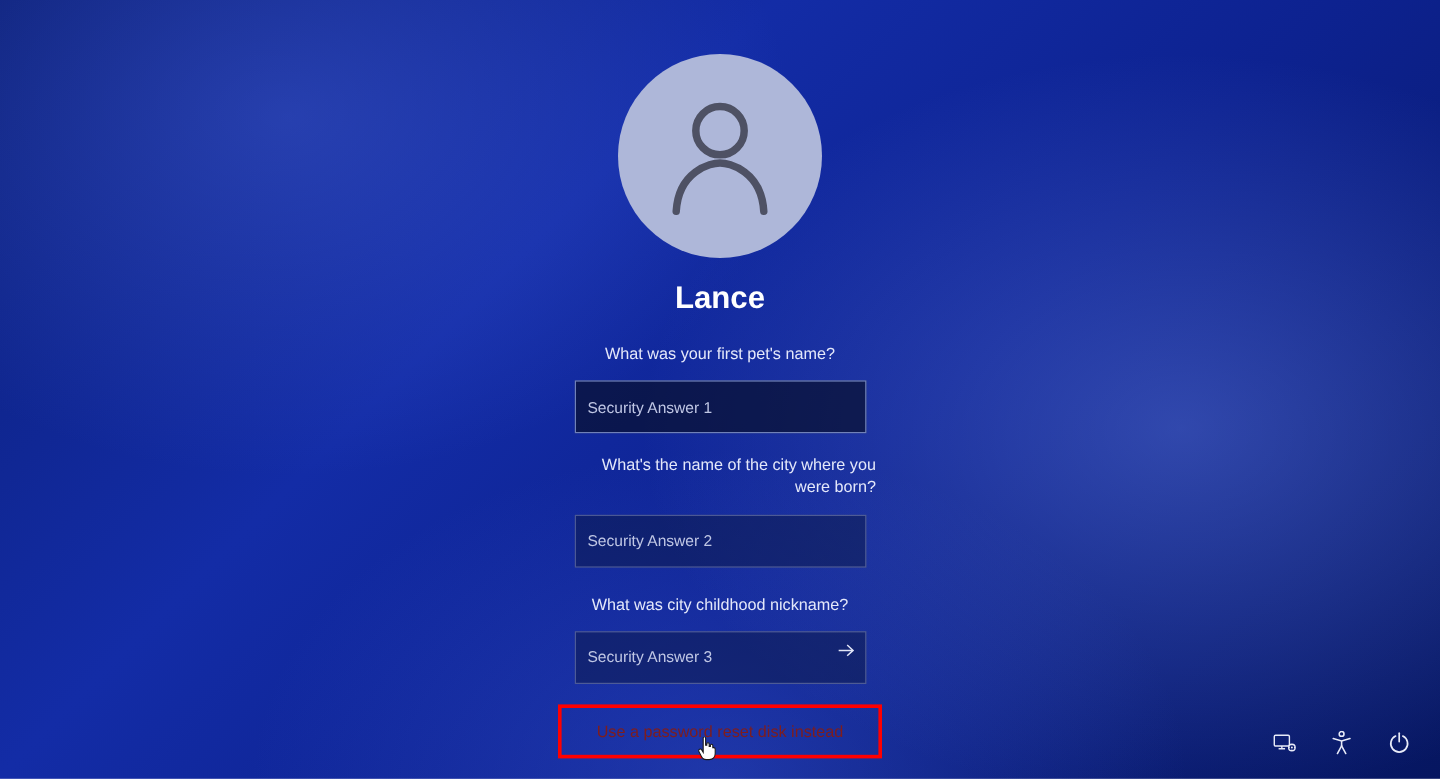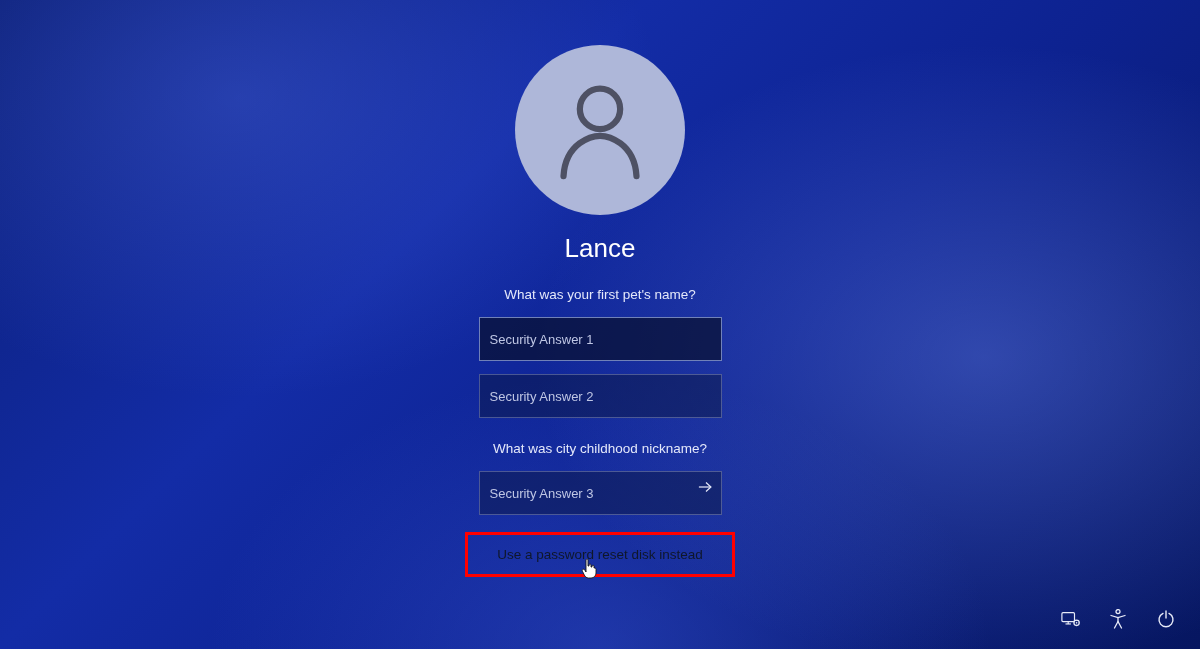--- a/index.html
+++ b/index.html
@@ -33,21 +33,21 @@
       border-radius: 50%;
       background: #aeb7d9;
       margin-top: 45px;
       display: flex;
       align-items: center;
       justify-content: center;
     }
     .avatar svg { display: block; }
     .username {
       font-size: 26px;
-      font-weight: 400;
+      font-weight: 700;
       margin-top: 18px;
       color: #fff;
     }
     .question {
       font-size: 13.5px;
       color: #e4e8fa;
       margin-top: 22px;
       max-width: 250px;
       text-align: right;
       line-height: 1.35;
@@ -96,21 +96,21 @@
       height: 45px;
       margin-top: 17px;
       border: 3px solid #ff0000;
       display: flex;
       align-items: center;
       justify-content: center;
       position: relative;
     }
     .reset-link {
       font-size: 13.5px;
-      color: #0f172a;
+      color: #7f1d1d;
       cursor: pointer;
     }
     .cursor-icon {
       position: absolute;
       left: 113px;
       top: 24px;
       pointer-events: none;
     }
     .sys-icons {
       position: absolute;
@@ -145,20 +145,21 @@
     </span>
   </div>
 
   <div class="username">Lance</div>
 
   <div class="question">What was your first pet's name?</div>
   <div class="answer-wrap">
     <input class="answer-input focused" type="text" placeholder="Security Answer 1" style="">
   </div>
 
+  <div class="question tight">What's the name of the city where you were born?</div>
   <div class="answer-wrap">
     <input class="answer-input" type="text" placeholder="Security Answer 2" style="">
   </div>
 
   <div class="question">What was city childhood nickname?</div>
   <div class="answer-wrap">
     <input class="answer-input witharrow" type="text" placeholder="Security Answer 3" style="">
     <button class="arrow-btn">
       <span>
         <svg width="16" height="14" viewBox="0 0 18 14">

